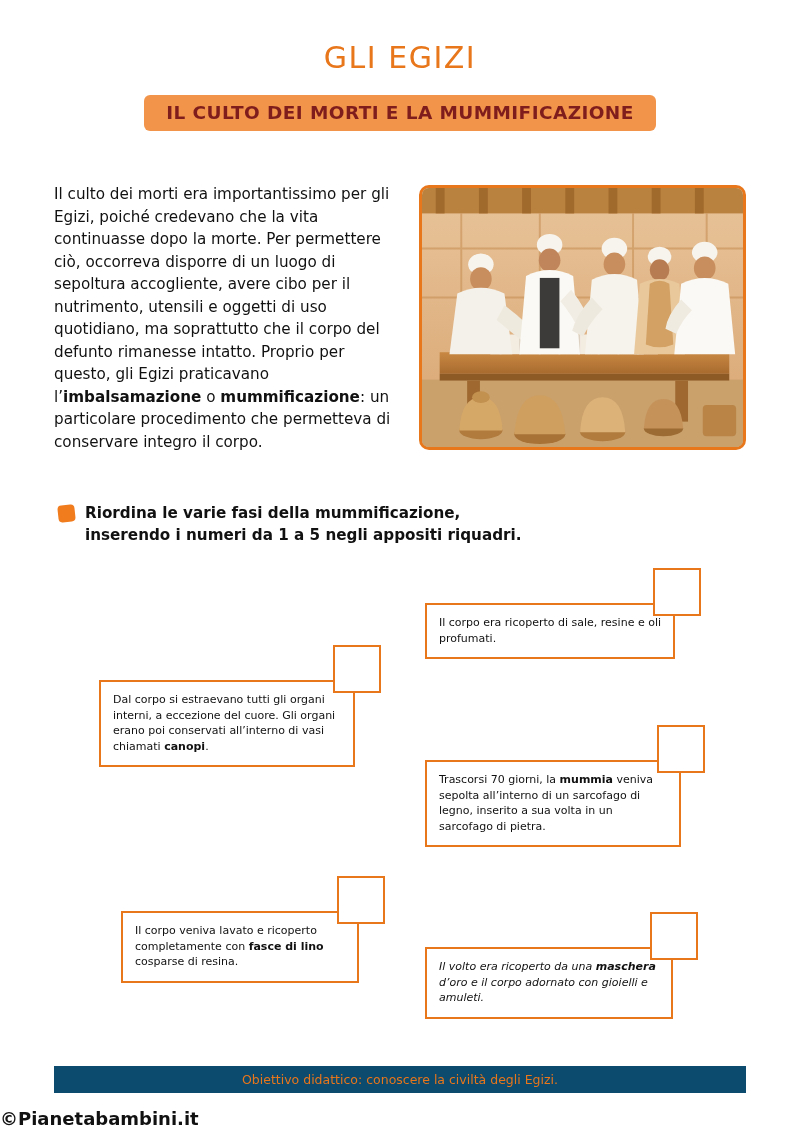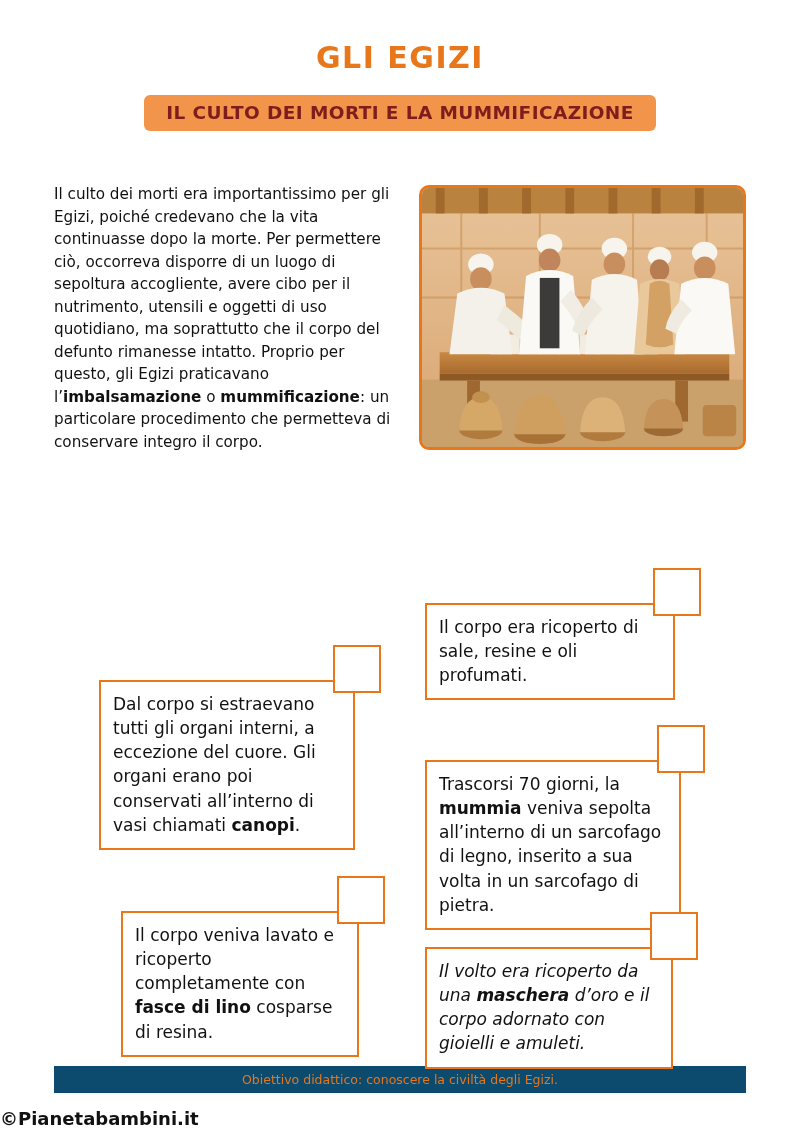--- a/index.html
+++ b/index.html
@@ -18,21 +18,21 @@
     position: relative;
     width: 800px;
     height: 1132px;
     padding: 0;
   }
 
   
   .title {
     text-align: center;
     font-size: 30px;
-    font-weight: bold;
+    font-weight: normal;
     letter-spacing: 1.5px;
     color: #E8761B;
     margin-top: 40px;
   }
   .subtitle-wrap {
     display: flex;
     justify-content: center;
     margin-top: 12px;
   }
   .subtitle {
@@ -106,21 +106,21 @@
     height: 48px;
     border: 2.4px solid #E8761B;
     background: #ffffff;
     z-index: 3;
   }
   .ex .text-box {
     position: absolute;
     border: 2.4px solid #E8761B;
     background: #ffffff;
     padding: 10px 12px 11px 12px;
-    font-size: 17px;
+    font-size: 11px;
     line-height: 1.42;
     color: #111;
     z-index: 2;
   }
   .ex .text-box b { font-weight: bold; }
 
   
   .objective {
     position: absolute;
     left: 54px;
@@ -259,20 +259,27 @@
         <path d="M94 252 q3 -40 26 -40 q23 0 26 40 z" fill="#cf9f5f"></path>
         <ellipse cx="184" cy="250" rx="23" ry="9" fill="#b07b3d"></ellipse>
         <path d="M161 250 q2 -36 23 -36 q21 0 23 36 z" fill="#dcb279"></path>
         <ellipse cx="246" cy="246" rx="20" ry="8" fill="#9c6a33"></ellipse>
         <path d="M226 246 q2 -30 20 -30 q18 0 20 30 z" fill="#c5925a"></path>
         <rect x="286" y="222" width="34" height="32" rx="4" fill="#b98446"></rect>
       </g>
     </svg>
   </div>
 
+  <div class="instruction">
+    <div class="bullet-square"></div>
+    <div class="instruction-text">
+      <div>Riordina le varie fasi della mummificazione,</div>
+      <div>inserendo i numeri da 1 a 5 negli appositi riquadri.</div>
+    </div>
+  </div>
 
   <div class="ex" style="left:425px; top:528px; width:295px; height:90px;">
     <div class="answer-box" style="left:228px; top:0;"></div>
     <div class="text-box" style="left:0; top:35px; width:250px;">
       <span>Il corpo era ricoperto di sale, resine e oli profumati.</span>
     </div>
   </div>
 
   <div class="ex" style="left:99px; top:605px; width:300px; height:160px;">
     <div class="answer-box" style="left:234px; top:0;"></div>

